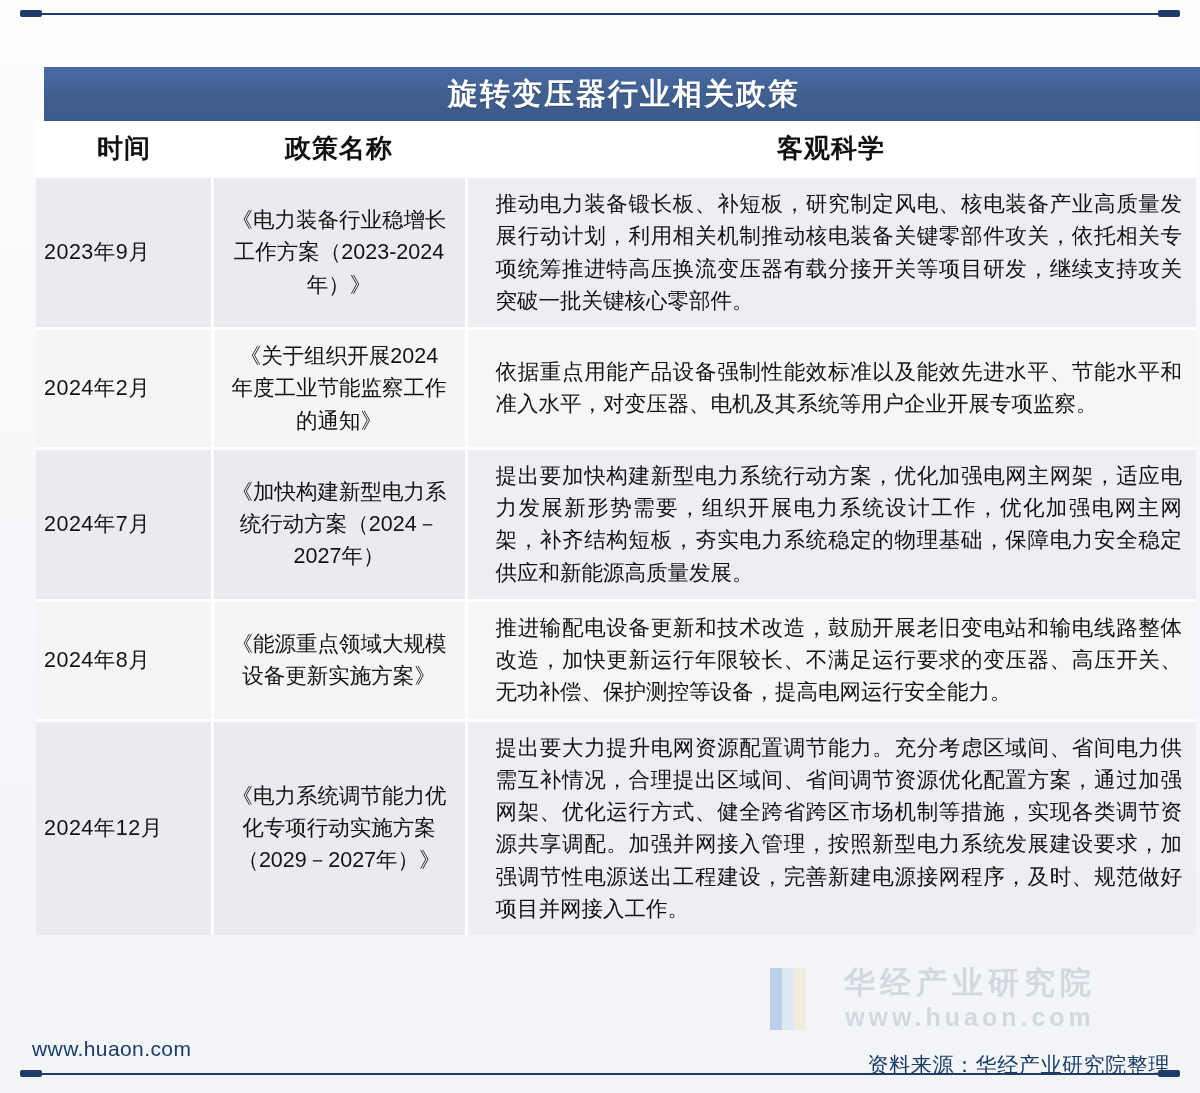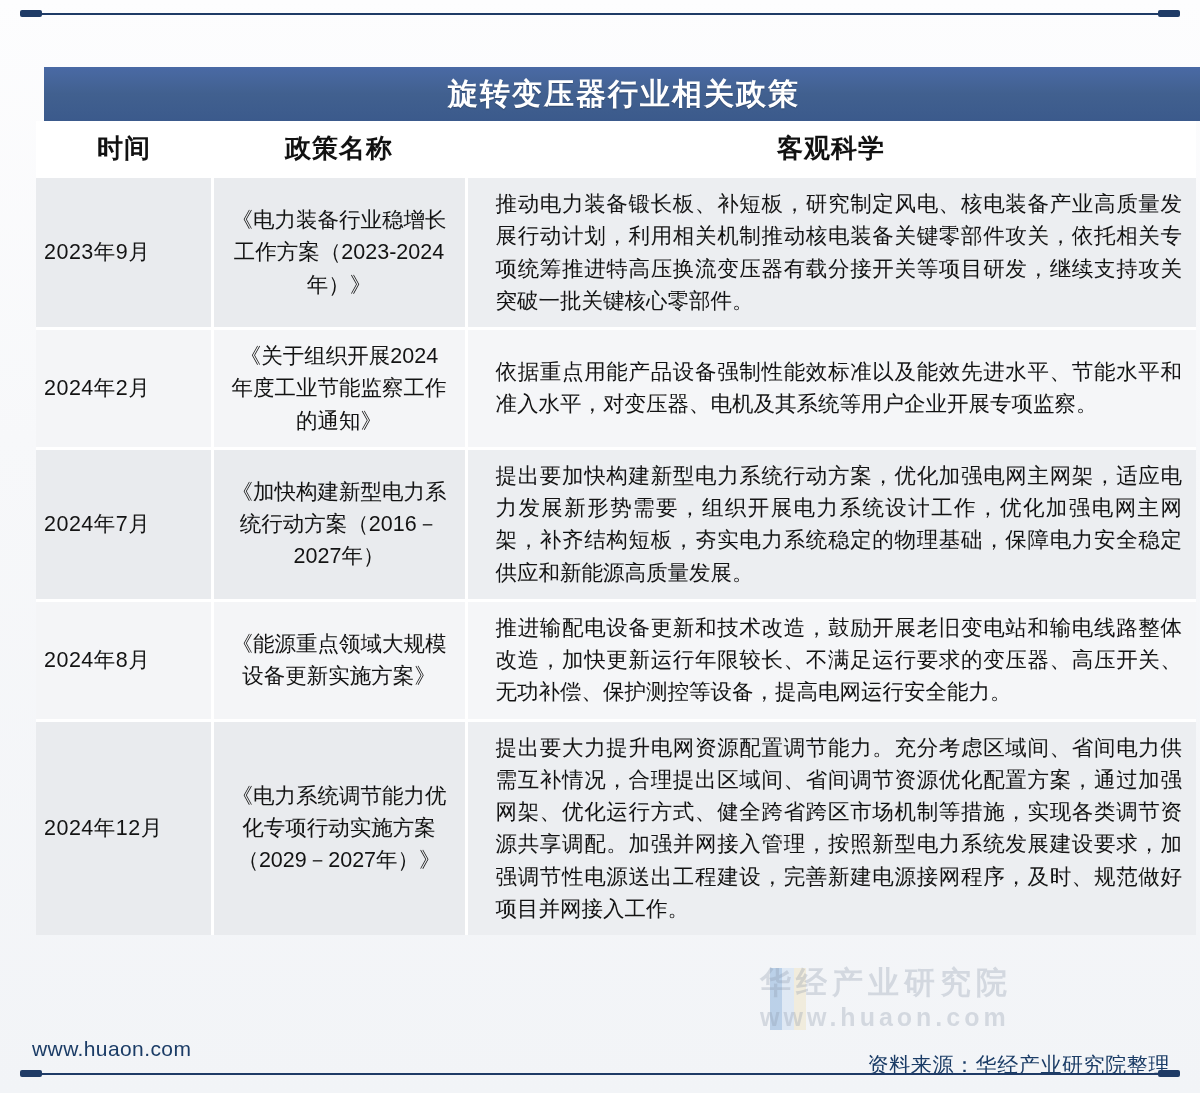--- a/index.html
+++ b/index.html
@@ -180,20 +180,21 @@
     background: #eceef1;
   }
   .tbl tr.alt td.cell-body { background: #f5f6f8; }
 
   
   .watermark {
     position: absolute;
     left: 760px;
     top: 965px;
     width: 420px;
+    text-align: center;
     pointer-events: none;
     opacity: .30;
     z-index: 5;
   }
   .watermark .wm-cn {
     font-size: 31px;
     color: #8d99ab;
     letter-spacing: 5px;
     font-weight: 700;
     line-height: 1.15;
@@ -316,21 +317,21 @@
         <td class="cell-name">《电力装备行业稳增长工作方案（2023-2024年）》</td>
         <td class="cell-body">推动电力装备锻长板、补短板，研究制定风电、核电装备产业高质量发展行动计划，利用相关机制推动核电装备关键零部件攻关，依托相关专项统筹推进特高压换流变压器有载分接开关等项目研发，继续支持攻关突破一批关键核心零部件。</td>
       </tr>
       <tr class="alt">
         <td class="cell-time">2024年2月</td>
         <td class="cell-name">《关于组织开展2024年度工业节能监察工作的通知》</td>
         <td class="cell-body">依据重点用能产品设备强制性能效标准以及能效先进水平、节能水平和准入水平，对变压器、电机及其系统等用户企业开展专项监察。</td>
       </tr>
       <tr>
         <td class="cell-time">2024年7月</td>
-        <td class="cell-name">《加快构建新型电力系统行动方案（2016－2027年）</td>
+        <td class="cell-name">《加快构建新型电力系统行动方案（2024－2027年）</td>
         <td class="cell-body">提出要加快构建新型电力系统行动方案，优化加强电网主网架，适应电力发展新形势需要，组织开展电力系统设计工作，优化加强电网主网架，补齐结构短板，夯实电力系统稳定的物理基础，保障电力安全稳定供应和新能源高质量发展。</td>
       </tr>
       <tr class="alt">
         <td class="cell-time">2024年8月</td>
         <td class="cell-name">《能源重点领域大规模设备更新实施方案》</td>
         <td class="cell-body">推进输配电设备更新和技术改造，鼓励开展老旧变电站和输电线路整体改造，加快更新运行年限较长、不满足运行要求的变压器、高压开关、无功补偿、保护测控等设备，提高电网运行安全能力。</td>
       </tr>
       <tr>
         <td class="cell-time">2024年12月</td>
         <td class="cell-name">《电力系统调节能力优化专项行动实施方案（2029－2027年）》</td>

